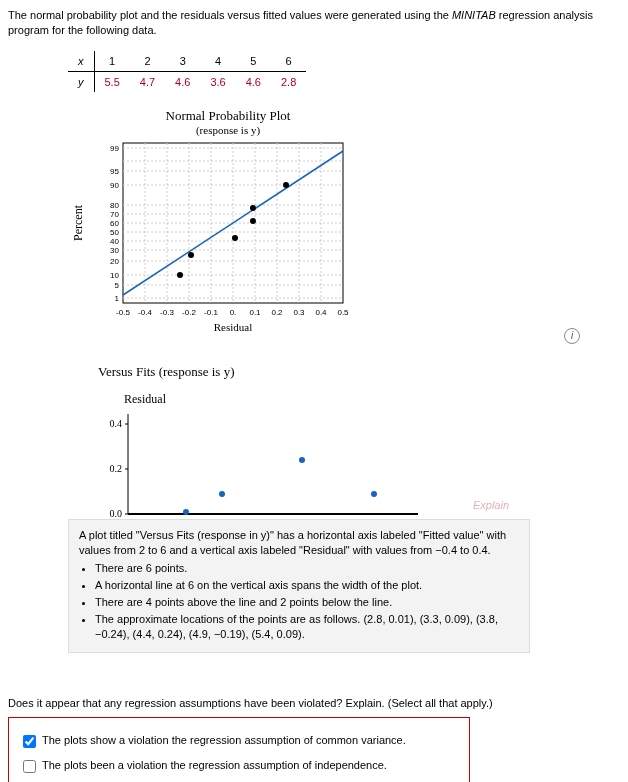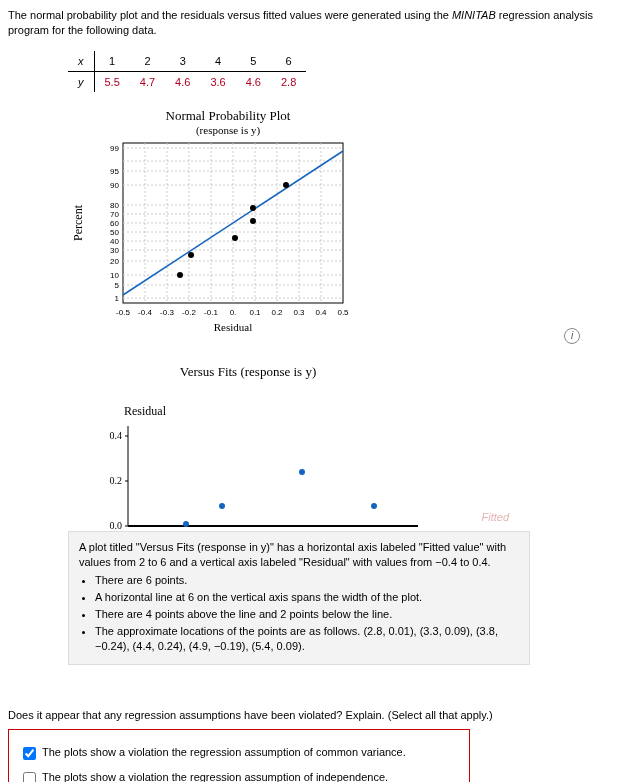--- a/index.html
+++ b/index.html
@@ -7,21 +7,21 @@
   .intro i { font-style: italic; text-align: center; }
   table.data { border-collapse: collapse; margin-left: 60px; margin-bottom: 16px; }
   table.data td, table.data th { padding: 4px 10px; text-align: center; font-size: 11px; font-weight: normal; }
   table.data .hdr { font-style: italic; border-right: 1px solid #000; }
   table.data tr:first-child td, table.data tr:first-child th { border-bottom: 1px solid #000; }
   table.data td.val { color: #b00020; }
   .plot-wrap { margin-left: 60px; margin-bottom: 10px; }
   svg { display: block; }
   .info-icon { display:inline-block; border:1px solid #888; border-radius:50%; width:14px; height:14px; line-height:14px; text-align:center; font-size:10px; font-style:italic; color:#555; float:right; margin-right:40px; margin-top:-10px;}
   .vf-wrap { margin-left: 60px; margin-top: 20px; }
-  .vf-title { text-align:center; font-family: Georgia, serif; font-size:13px; margin-bottom:24px; width:300px; margin-left:30px;}
+  .vf-title { font-family: Georgia, serif; font-size:13px; margin-bottom:12px; width:300px; margin-left:30px;}
   .vf-ylabel { font-family: Georgia, serif; font-size:12px; margin-left:56px; margin-bottom:2px;}
   .describe { background:#f3f3f3; border:1px solid #ddd; padding:8px 10px; width:440px; margin-left:60px; font-size:11px; line-height:1.35; }
   .describe ul { margin:4px 0 0 16px; padding:0; }
   .describe li { margin-bottom:2px; }
   .fitted-ghost { float:right; color:#e6b3b3; font-size:11px; margin-top:-30px; margin-right:10px; font-style:italic;}
   .question { margin-top:44px; margin-bottom:8px; }
   .answers { border:1px solid #c00; padding:8px 10px; width:440px; }
   .answers label { display:block; margin:6px 0; font-size:11px; }
   .answers input { margin-right:6px; vertical-align:middle;}
   .percent-label { font-family: Georgia, serif; font-size:12px; }
@@ -163,29 +163,29 @@
         <circle cx="58" cy="98" r="3"></circle>
         <circle cx="94" cy="80" r="3"></circle>
         <circle cx="174" cy="46" r="3"></circle>
         <circle cx="246" cy="80" r="3"></circle>
       </g>
     </g>
   </svg>
 </div>
 
 <div class="describe">
-  <span class="fitted-ghost">Fitted</span>
+  <span class="fitted-ghost">Explain</span>
   <div>A plot titled "Versus Fits (response in y)" has a horizontal axis labeled "Fitted value" with values from 2 to 6 and a vertical axis labeled "Residual" with values from −0.4 to 0.4.</div>
   <ul>
     <li>There are 6 points.</li>
     <li>A horizontal line at 6 on the vertical axis spans the width of the plot.</li>
     <li>There are 4 points above the line and 2 points below the line.</li>
     <li>The approximate locations of the points are as follows. (2.8, 0.01), (3.3, 0.09), (3.8, −0.24), (4.4, 0.24), (4.9, −0.19), (5.4, 0.09).</li>
   </ul>
 </div>
 
 <div class="question">Does it appear that any regression assumptions have been violated? Explain. (Select all that apply.)</div>
 
 <div class="answers">
   <label><input type="checkbox" checked="" style=""><span>The plots show a violation the regression assumption of common variance.</span></label>
-  <label><input type="checkbox" style=""><span>The plots show a violation the regression assumption of independence.</span></label>
+  <label><input type="checkbox" style=""><span>The plots been a violation the regression assumption of independence.</span></label>
 
 </div>
 
 </body></html>

